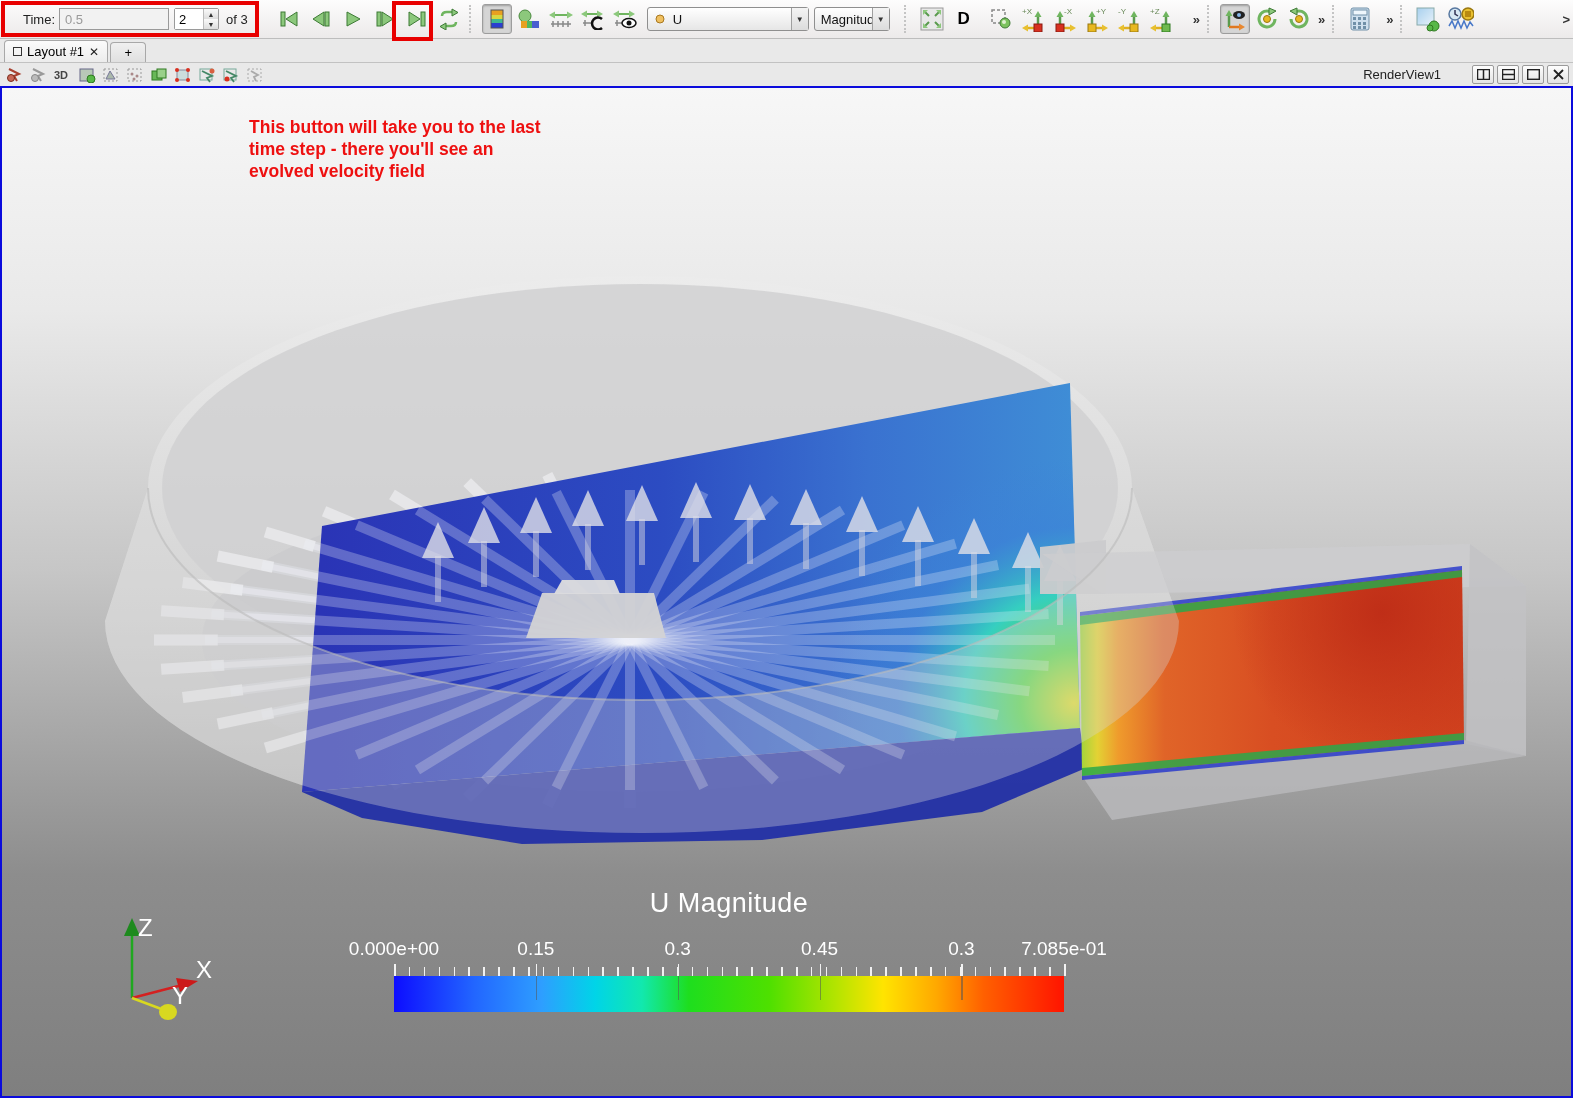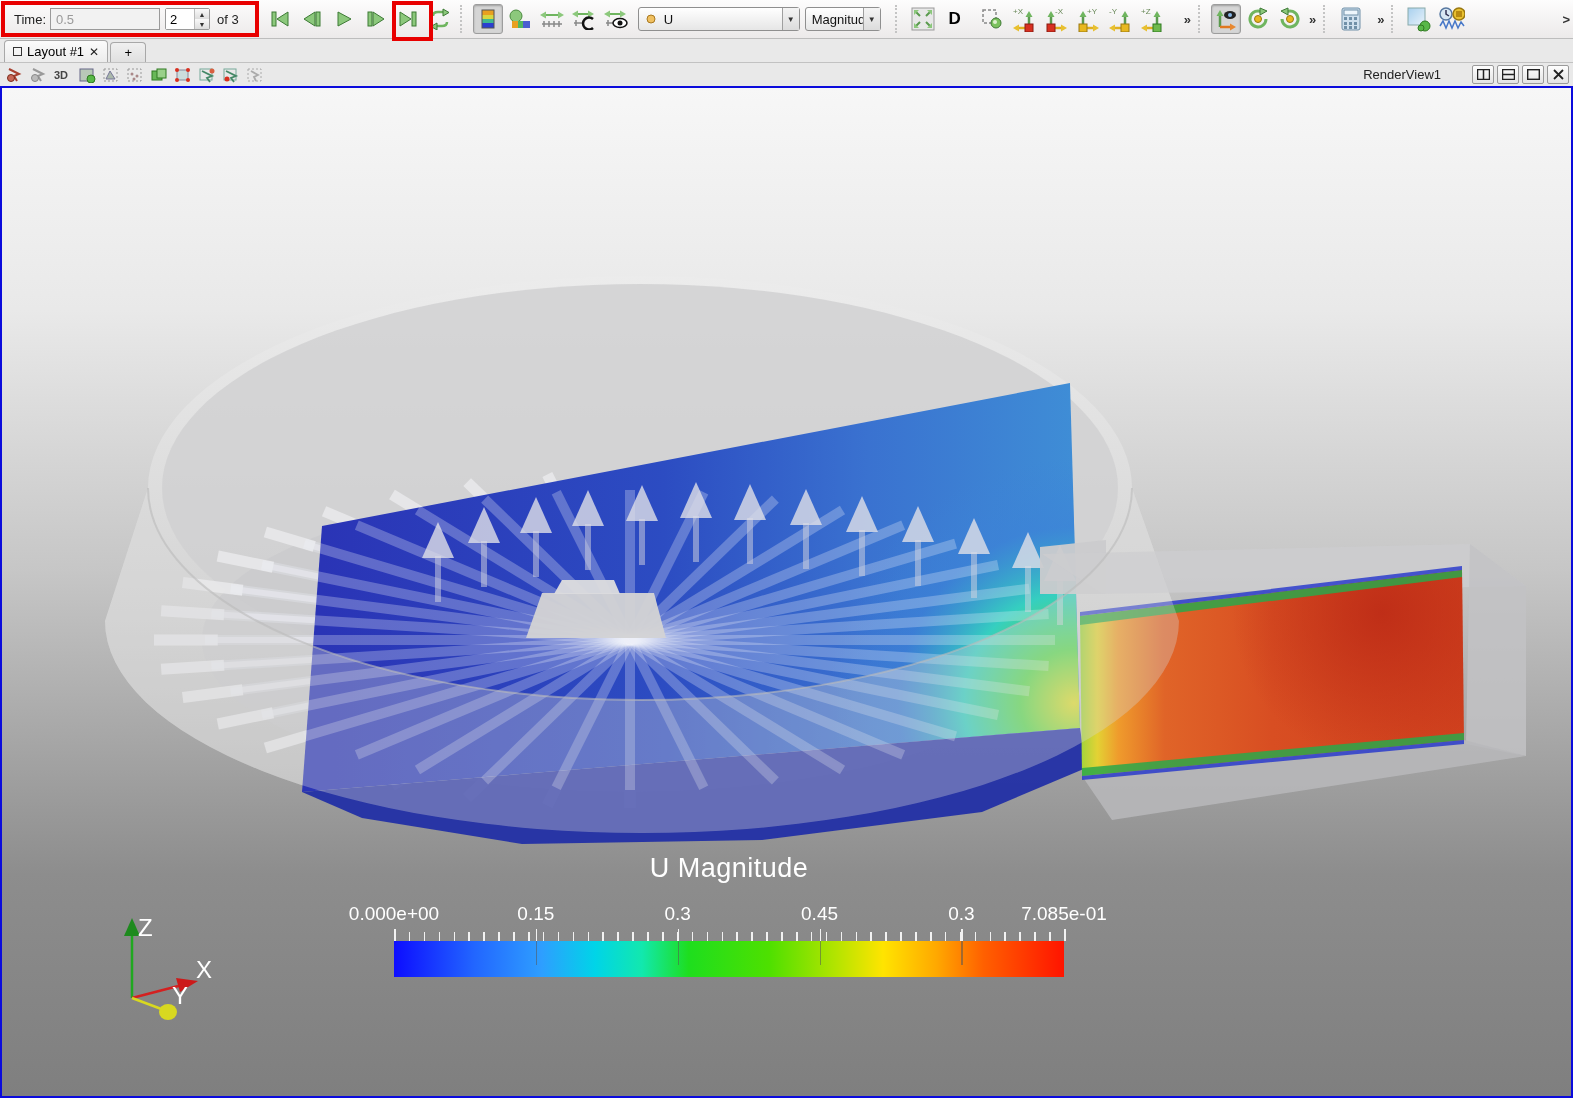--- a/index.html
+++ b/index.html
@@ -2,21 +2,21 @@
 <html><head>
 <meta charset="utf-8">
 <style>
   * { box-sizing: border-box; margin: 0; padding: 0; }
   html,body { width:1573px; height:1098px; overflow:hidden;
     font-family:"Liberation Sans", sans-serif; background:#ececec; }
 
   
   .toolbar { position:relative; height:39px; background:linear-gradient(#fdfdfd,#eceaea);
     border-bottom:1px solid #bdbdbd; display:flex; align-items:center; padding-left:5px; white-space:nowrap; }
-  .tb-label { font-size:13px; color:#222; margin:0 4px 0 9px; }
+  .tb-label { font-size:13px; color:#222; margin:0 4px 0 18px; }
   .time-input { width:110px; height:22px; border:1px solid #9a9a9a; background:#f2f2f2;
     color:#9a9a9a; font-size:13px; padding:0 5px; border-radius:0; }
   .spinbox { display:flex; height:22px; border:1px solid #9a9a9a; background:#fff; border-radius:2px; margin-left:5px; }
   .spinbox input { width:28px; border:0; font-size:13px; padding:0 4px; outline:none; }
   .spin-arrows { width:15px; display:flex; flex-direction:column; border-left:1px solid #bbb; }
   .spin-arrows div { flex:1; display:flex; align-items:center; justify-content:center; font-size:7px; color:#333; background:linear-gradient(#fafafa,#ddd); }
   .tbtn { width:30px; height:30px; border:1px solid transparent; border-radius:3px; background:transparent;
     display:flex; align-items:center; justify-content:center; margin:0 1px; }
   .tbtn.pressed { background:#d5d5d5; border:1px solid #9d9d9d; box-shadow:inset 0 1px 2px rgba(0,0,0,.25); }
   .sep { width:8px; height:28px; margin:0 4px; border-left:2px dotted #c4c4c4; }
@@ -44,21 +44,21 @@
     display:flex; align-items:center; justify-content:center; margin-left:3px; font-size:12px; color:#111; }
   .winbtn svg { display:block; }
 
   
   .viewport { position:relative; width:1573px; height:1012px; border:2px solid #0b0bdc;
     background:linear-gradient(#f7f7f7 0%, #e9e9e9 22%, #c6c6c6 48%, #8d8d8d 78%, #7f7f7f 100%); overflow:hidden; }
   .annotation { position:absolute; left:247px; top:28px; color:#ee1010; font-size:17.5px; font-weight:600; line-height:22px; }
   .scene { position:absolute; left:0; top:0; }
 
   
-  .colorbar { position:absolute; left:392px; top:765px; width:670px; height:132px; }
+  .colorbar { position:absolute; left:392px; top:800px; width:670px; height:132px; }
   .cb-title { position:absolute; left:0; top:0; width:100%; text-align:center; color:#fff; font-size:27px; font-weight:300; letter-spacing:.5px; }
   .cb-labels { position:absolute; left:0; top:50px; width:100%; height:22px;padding-left:46px; }
   .cb-labels div { position:absolute; transform:translateX(-50%); color:#fff; font-size:19px; white-space:nowrap; }
   .cb-ticks { position:absolute; left:0; top:76px; width:100%; height:12px; }
   .cb-ticks i { position:absolute; bottom:0; width:1.5px; background:#f2f2f2; }
   .cb-bar { position:absolute; left:0; top:88px; width:100%; height:36px; }
   .cb-inticks { position:absolute; left:0; top:88px; width:100%; height:24px; }
   .cb-inticks i { position:absolute; top:0; width:1.5px; height:24px; background:rgba(85,85,85,.55); }
 
   .axes-widget { position:absolute; left:108px; top:812px; }
@@ -630,20 +630,25 @@
       <polygon points="1078,528 1460,482 1460,489 1078,537" fill="#2aa84a" opacity="0.85"></polygon>
       <polygon points="1078,524 1460,478 1460,482 1078,528" fill="#2233cc" opacity="0.8"></polygon>
       <polygon points="1080,680 1462,645 1462,652 1080,688" fill="#2aa84a" opacity="0.85"></polygon>
       <polygon points="1080,688 1462,652 1462,656 1080,692" fill="#2233cc" opacity="0.8"></polygon>
     </g>
 
     <path d="M 146 400 A 492 212 0 0 0 1130 400 L 1177 533 A 537 212 0 0 1 103 533 Z" fill="#d6d6d6" opacity="0.34"></path>
     <path d="M 146 400 A 492 212 0 0 0 1130 400" fill="none" stroke="#bbb" stroke-width="2" opacity="0.6"></path>
   </svg>
 
+  <div class="annotation">
+    <div>This button will take you to the last</div>
+    <div>time step - there you'll see an</div>
+    <div>evolved velocity field</div>
+  </div>
 
   <svg class="axes-widget" width="110" height="122" viewBox="0 0 110 122">
     <line x1="22" y1="98" x2="22" y2="32" stroke="#20a820" stroke-width="2.5"></line>
     <polygon points="22,18 14,36 30,36" fill="#1e8a1e"></polygon>
     <line x1="22" y1="98" x2="76" y2="84" stroke="#d42020" stroke-width="2.5"></line>
     <polygon points="88,81 66,78 70,92" fill="#cc1a1a"></polygon>
     <line x1="22" y1="98" x2="54" y2="110" stroke="#d8d820" stroke-width="2.5"></line>
     <ellipse cx="58" cy="112" rx="9" ry="8" fill="#d8d820"></ellipse>
     <text x="28" y="36" fill="#fff" font-size="24">Z</text>
     <text x="86" y="78" fill="#fff" font-size="24">X</text>

